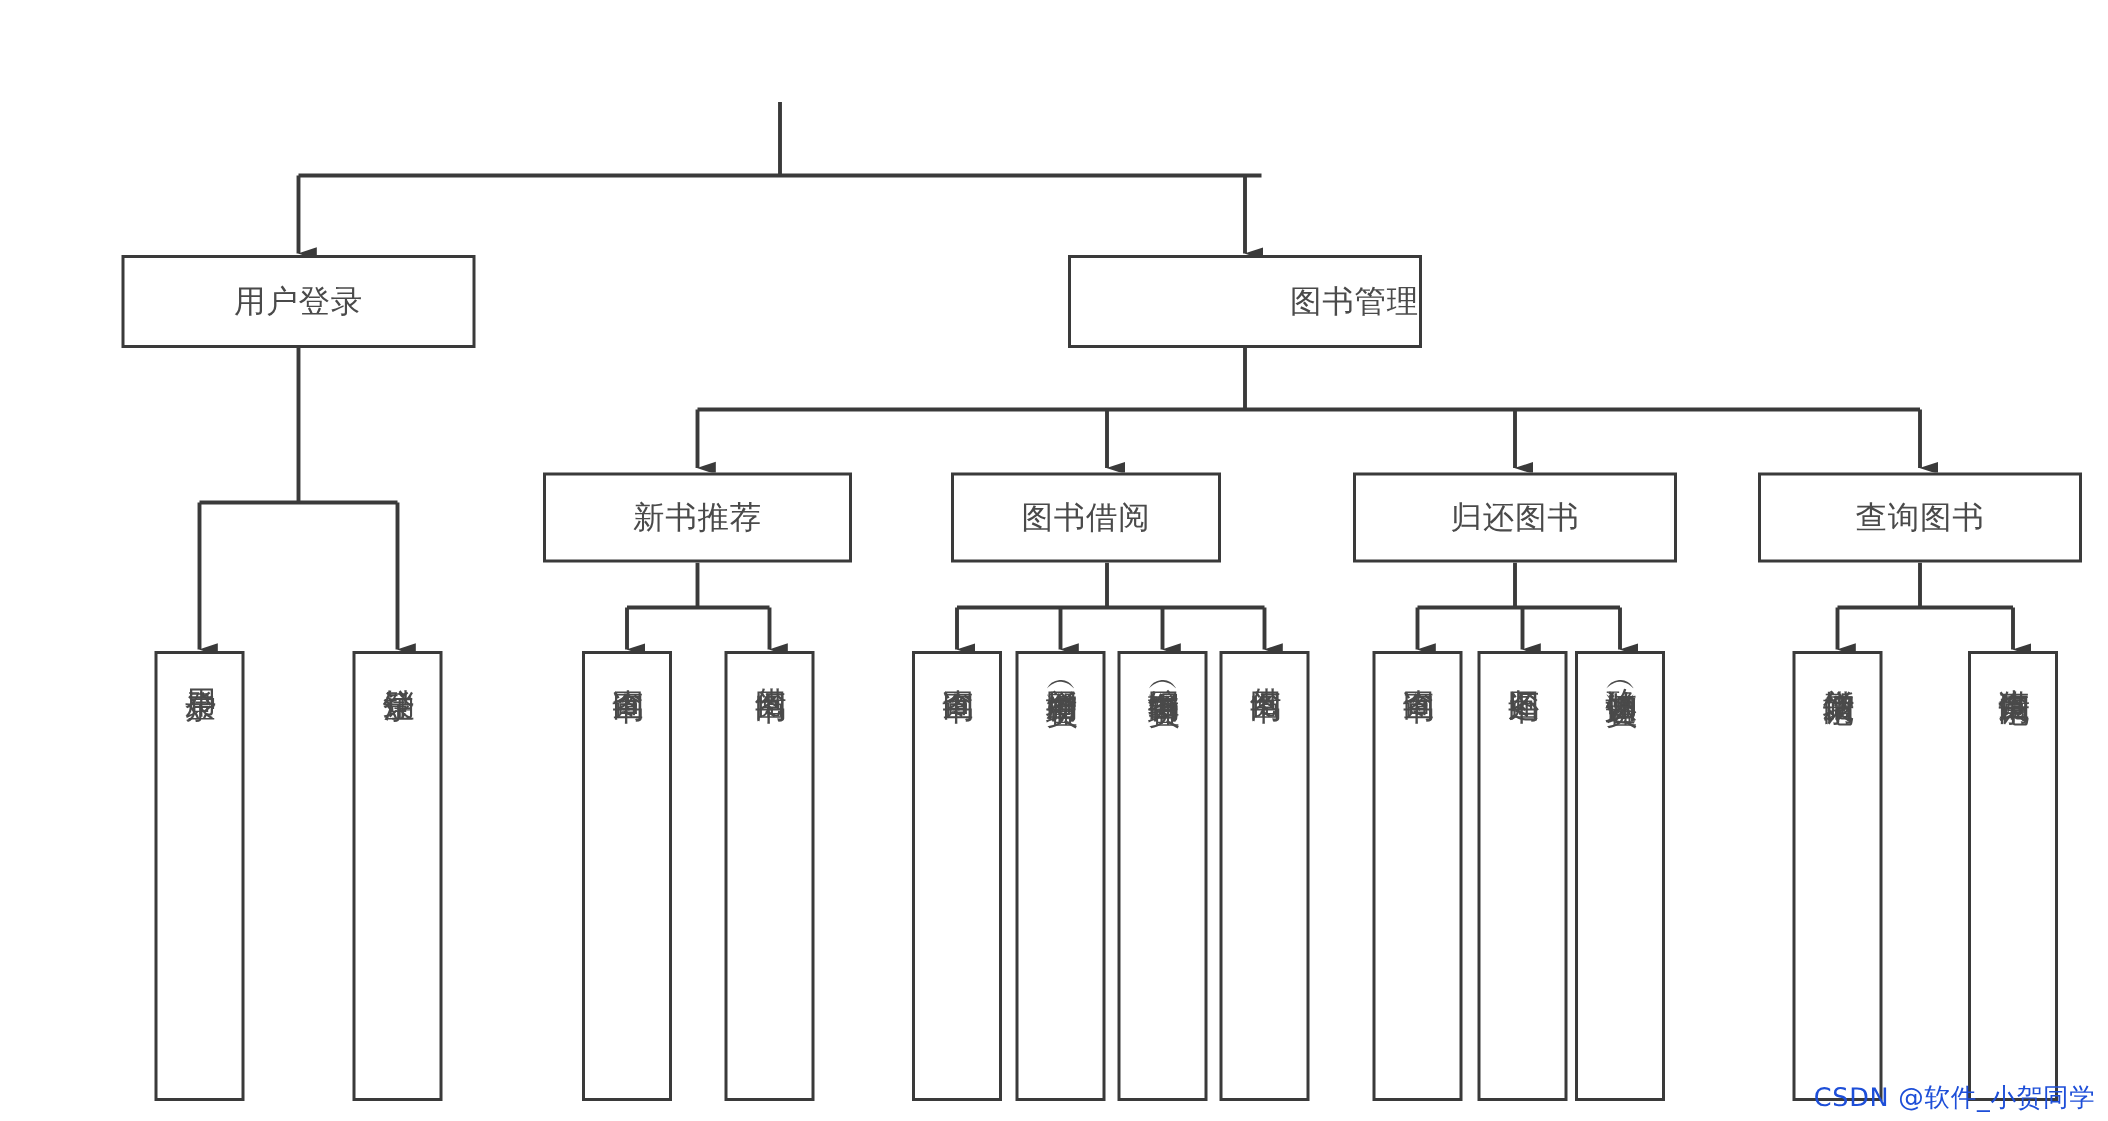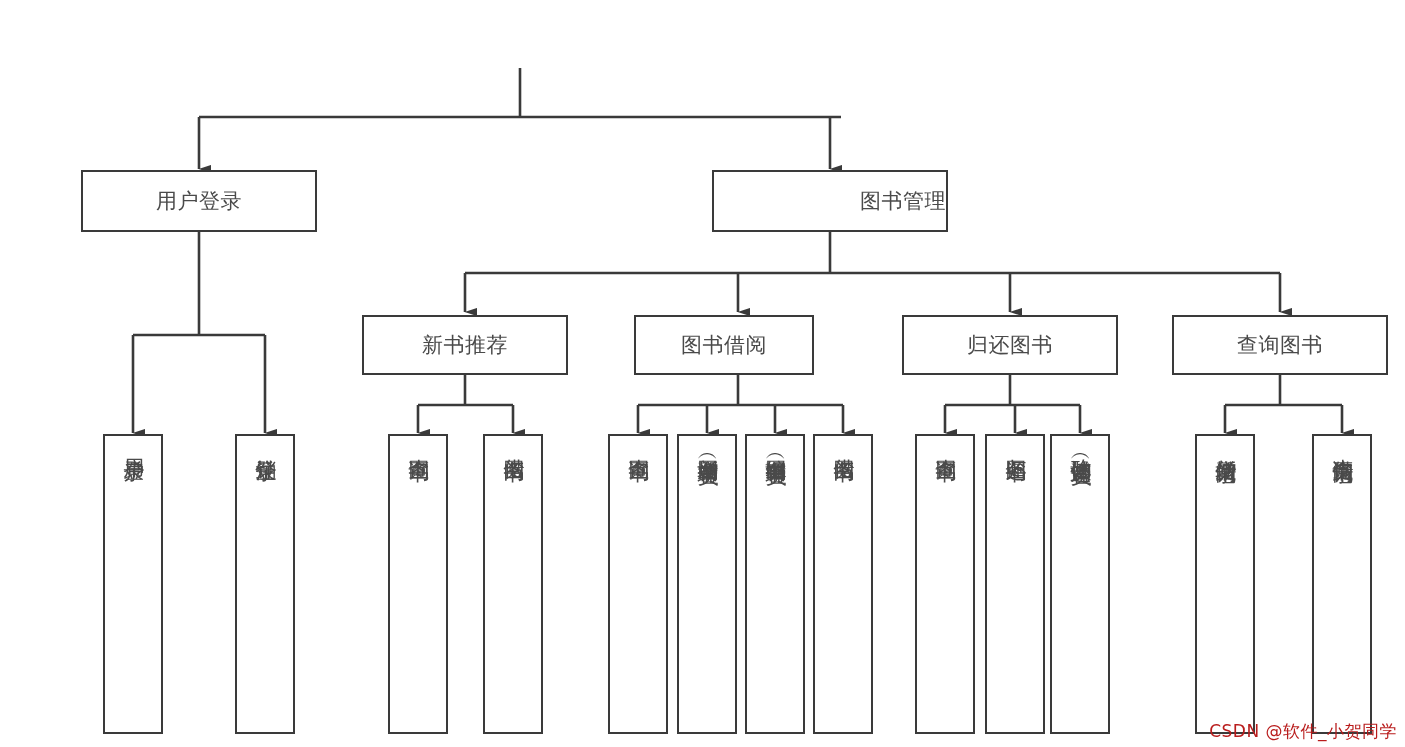--- a/index.html
+++ b/index.html
@@ -57,21 +57,21 @@
     font-size: 21px;
     line-height: 1.04;
     letter-spacing: 1px;
     white-space: nowrap;
   }
   .watermark {
     position: absolute;
     right: 8px;
     bottom: 4px;
     font-size: 17px;
-    color: #b91c1c;
+    color: #1d4ed8;
     letter-spacing: 0.5px;
     z-index: 3;
     white-space: nowrap;
     font-family: "DejaVu Sans", "Liberation Sans", sans-serif;
   }
 </style>
 </head>
 <body>
 
 <div id="canvas">

